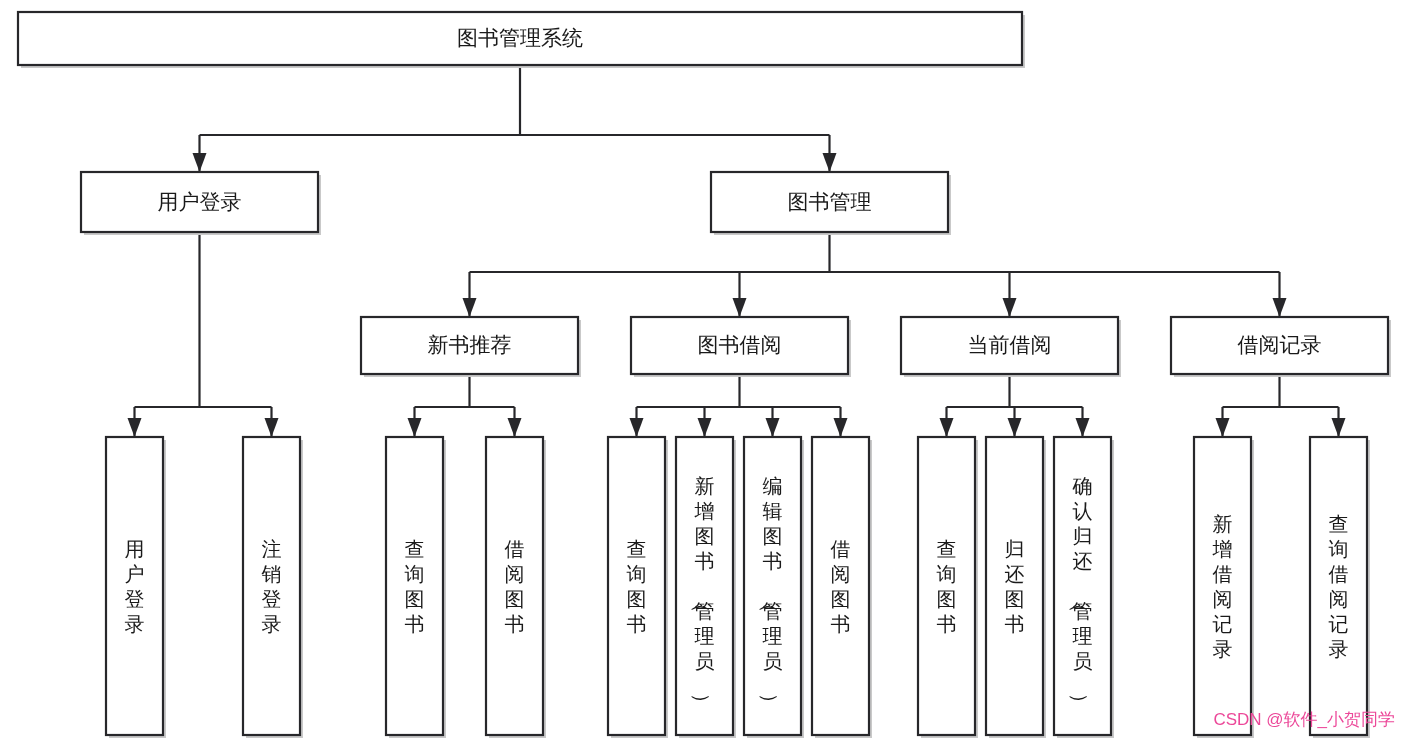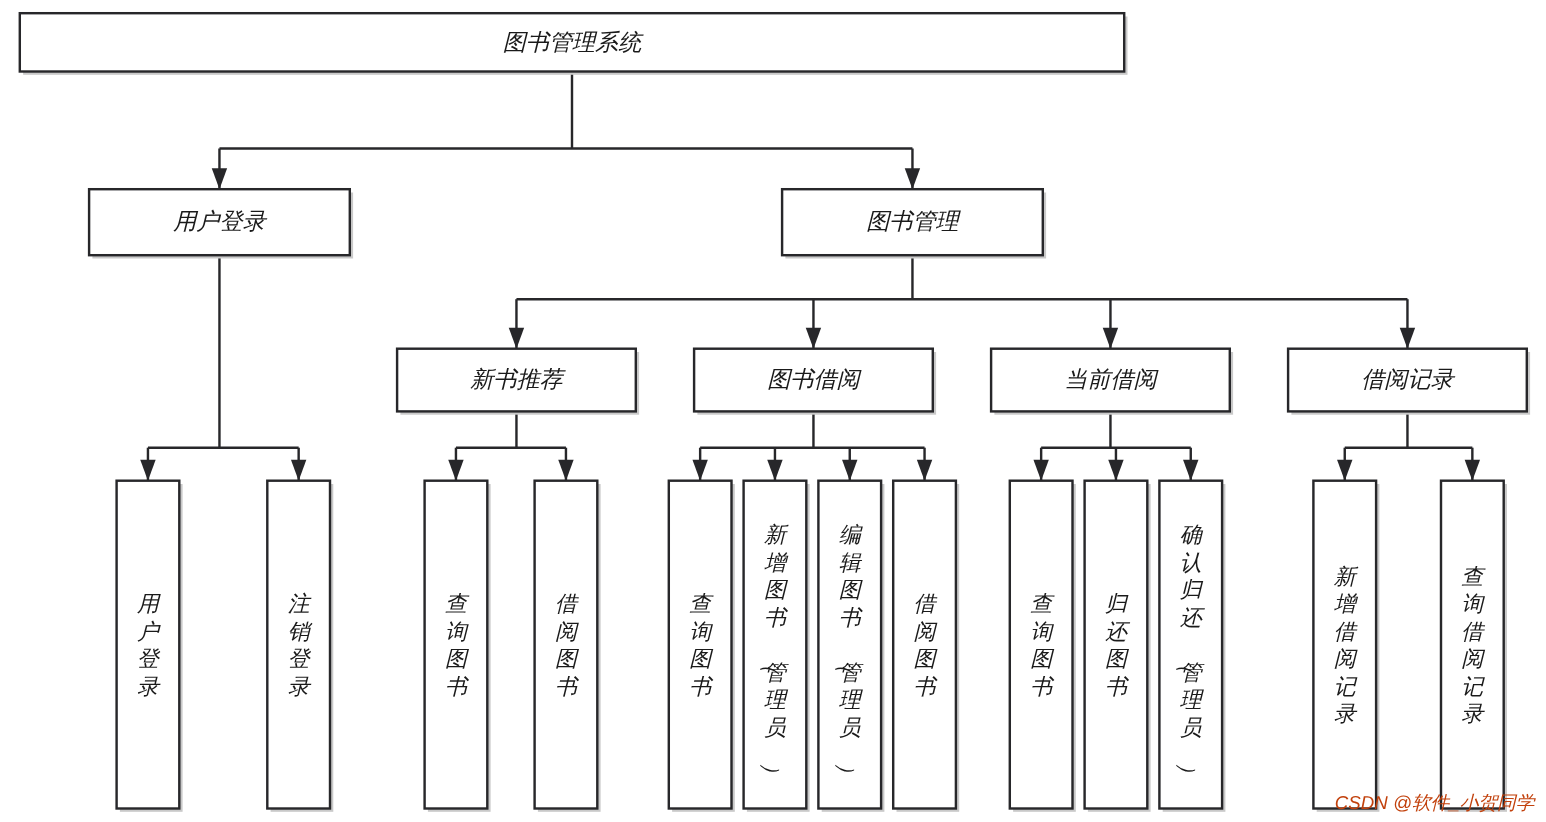--- a/index.html
+++ b/index.html
@@ -11,21 +11,20 @@
     width: 1405px;
     height: 747px;
     font-family: "Liberation Sans", "DejaVu Sans", sans-serif;
     overflow: hidden;
   }
   #diagram-root {
     position: relative;
     width: 1405px;
     height: 747px;
     background: #ffffff;
-    font-style: italic;
   }
   svg#tree-svg {
     position: absolute;
     left: 0;
     top: 0;
     width: 1405px;
     height: 747px;
     display: block;
   }
   .node-rect {
@@ -55,24 +54,24 @@
   }
   .node-label-v {
     fill: #1a1a1a;
     font-family: "Liberation Sans", "DejaVu Sans", sans-serif;
     font-size: 20px;
     text-anchor: middle;
   }
   .watermark-text {
     position: absolute;
     right: 10px;
-    bottom: 6px;
+    bottom: 16px;
     font-family: "Liberation Sans", "DejaVu Sans", sans-serif;
     font-size: 17px;
-    color: #c2410c;
+    color: #ec4899;
     white-space: nowrap;
     user-select: none;
   }
 </style>
 </head>
 <body>
 
 <div id="diagram-root">
   <svg id="tree-svg" viewBox="0 0 1405 747">
     <g id="connectors-layer">

